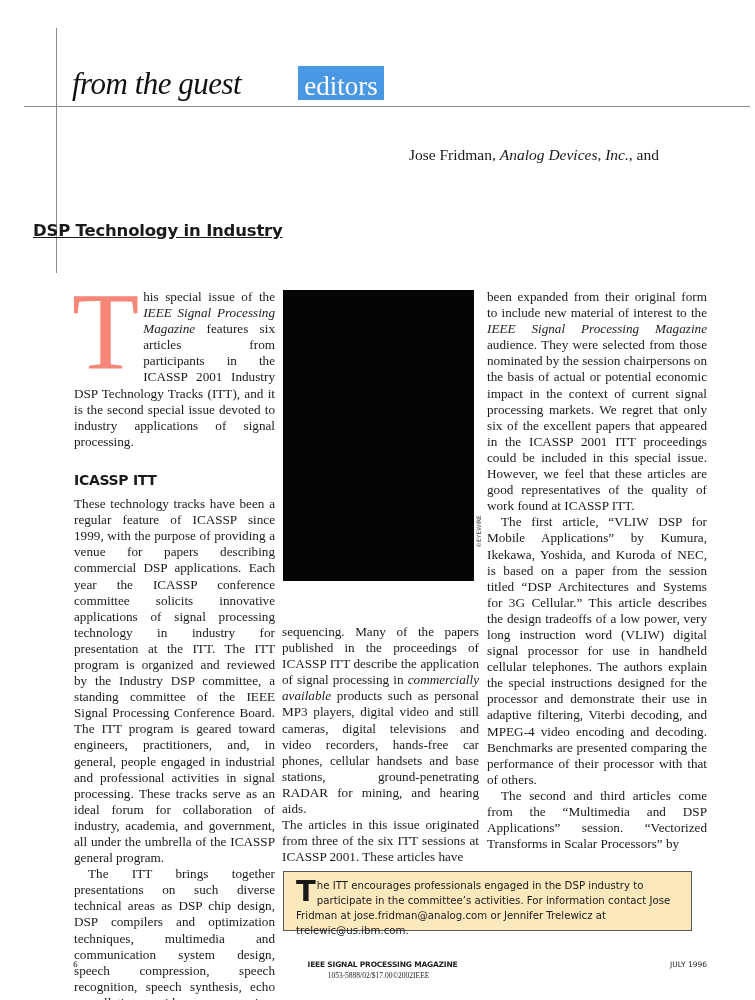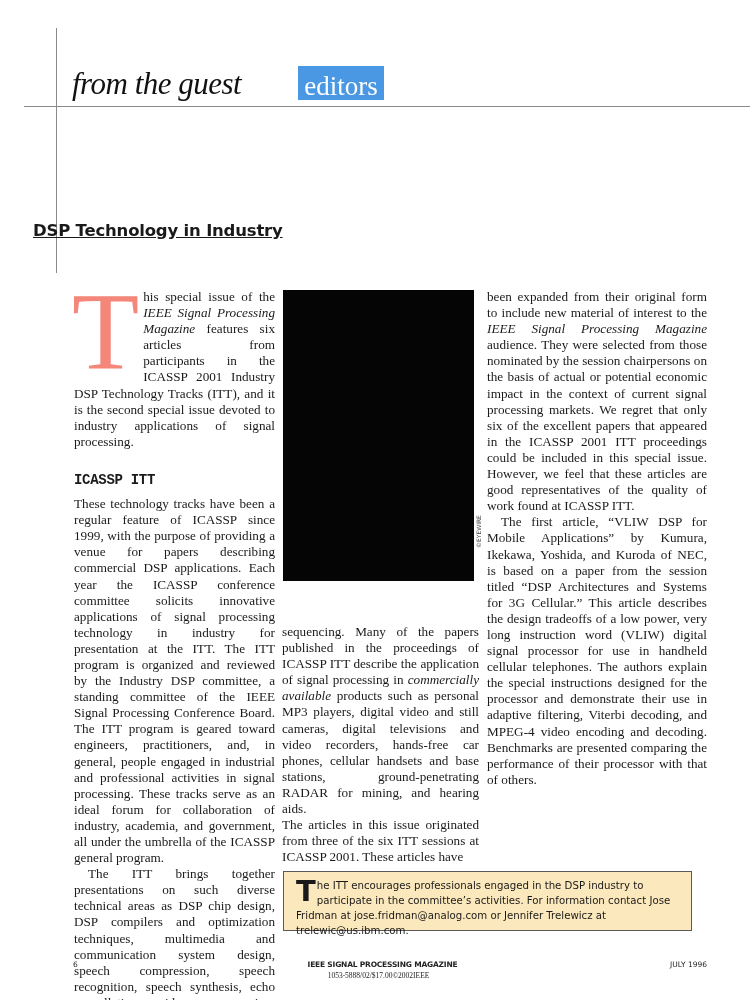--- a/index.html
+++ b/index.html
@@ -49,48 +49,52 @@
 
 <div class="vrule"></div>
 <div class="hrule"></div>
 
 <div class="header">
   <span class="header-italic">from the guest</span>
   <span class="header-box">editors</span>
 </div>
 
 <div class="authors">
+  <div>
+    <span>Jose Fridman, </span><i>Analog Devices, Inc.</i><span>, and</span>
+  </div>
 </div>
 
 <div class="title">DSP Technology in Industry</div>
 
 <div class="col col1">
   <p>
     <span class="dropcap">T</span><span>his special issue of the </span><i>IEEE Signal Processing Magazine</i><span> features six articles from participants in the ICASSP 2001 Industry DSP Technology Tracks (ITT), and it is the second special issue devoted to industry applications of signal processing.</span>
   </p>
-  <div class="sec-head" style="clear:both;font-family:Liberation Mono, monospace;">ICASSP ITT</div>
+  <div class="sec-head" style="clear:both;">ICASSP ITT</div>
   <p>These technology tracks have been a regular feature of ICASSP since 1999, with the purpose of providing a venue for papers describing commercial DSP applications. Each year the ICASSP conference committee solicits innovative applications of signal processing technology in industry for presentation at the ITT. The ITT program is organized and reviewed by the Industry DSP committee, a standing committee of the IEEE Signal Processing Conference Board. The ITT program is geared toward engineers, practitioners, and, in general, people engaged in industrial and professional activities in signal processing. These tracks serve as an ideal forum for collaboration of industry, academia, and government, all under the umbrella of the ICASSP general program.</p>
   <p class="indent">The ITT brings together presentations on such diverse technical areas as DSP chip design, DSP compilers and optimization techniques, multimedia and communication system design, speech compression, speech recognition, speech synthesis, echo cancellation, video compression, encryption, medical imaging, and DNA</p>
 </div>
 
 <div class="photo"></div>
 <div class="photo-credit">©EYEWIRE</div>
 
 <div class="col col2">
   <p>
     <span>sequencing. Many of the papers published in the proceedings of ICASSP ITT describe the application of signal processing in </span><i>commercially available</i><span> products such as personal MP3 players, digital video and still cameras, digital televisions and video recorders, hands-free car phones, cellular handsets and base stations, ground-penetrating RADAR for mining, and hearing aids.</span>
   </p>
   <p>The articles in this issue originated from three of the six ITT sessions at ICASSP 2001. These articles have</p>
 </div>
 
 <div class="col col3">
   <p>
     <span>been expanded from their original form to include new material of interest to the </span><i>IEEE Signal Processing Magazine</i><span> audience. They were selected from those nominated by the session chairpersons on the basis of actual or potential economic impact in the context of current signal processing markets. We regret that only six of the excellent papers that appeared in the ICASSP 2001 ITT proceedings could be included in this special issue. However, we feel that these articles are good representatives of the quality of work found at ICASSP ITT.</span>
   </p>
   <p class="indent">The first article, “VLIW DSP for Mobile Applications” by Kumura, Ikekawa, Yoshida, and Kuroda of NEC, is based on a paper from the session titled “DSP Architectures and Systems for 3G Cellular.” This article describes the design tradeoffs of a low power, very long instruction word (VLIW) digital signal processor for use in handheld cellular telephones. The authors explain the special instructions designed for the processor and demonstrate their use in adaptive filtering, Viterbi decoding, and MPEG-4 video encoding and decoding. Benchmarks are presented comparing the performance of their processor with that of others.</p>
+  <p class="indent">The second and third articles come from the “Multimedia and DSP Applications” session. “Vectorized Transforms in Scalar Processors” by</p>
 </div>
 
 <div class="callout">
   <span class="callout-cap">T</span><span>he ITT encourages professionals engaged in the DSP industry to participate in the committee’s activities. For information contact Jose Fridman at jose.fridman@analog.com or Jennifer Trelewicz at trelewic@us.ibm.com.</span>
 </div>
 
 <div class="footer footer-left">6</div>
 <div class="footer footer-center">IEEE SIGNAL PROCESSING MAGAZINE</div>
 <div class="footer footer-right">JULY 1996</div>
 <div class="footer-code">1053-5888/02/$17.00©2002IEEE</div>

